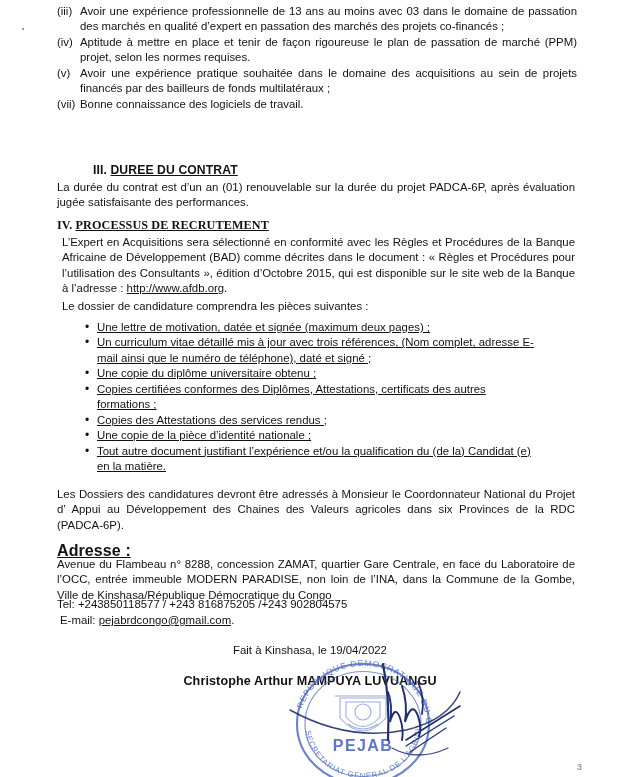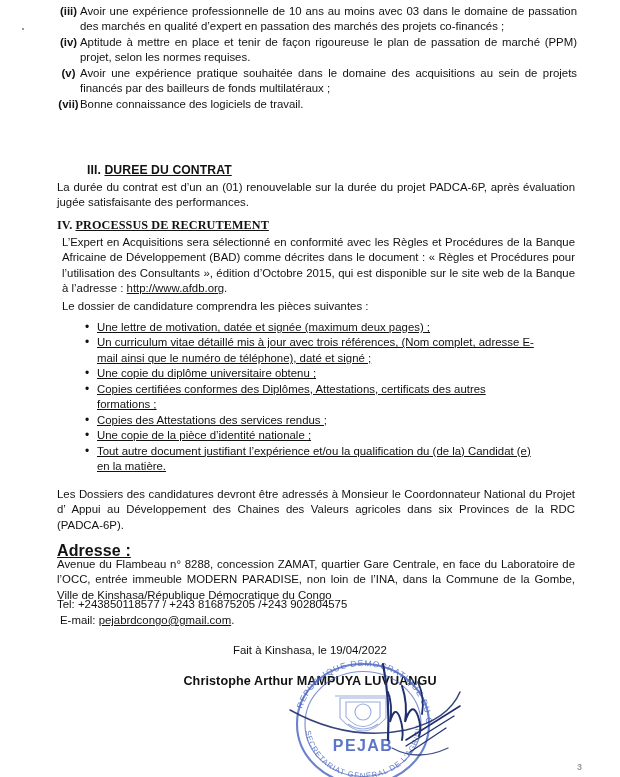--- a/index.html
+++ b/index.html
@@ -40,23 +40,22 @@
     width: 520px;
   }
   .roman-item {
     display: flex;
     align-items: flex-start;
     margin-bottom: 0px;
   }
   .roman-marker {
     flex: 0 0 auto;
     min-width: 23px;
-    text-align: center;
+    text-align: left;
     white-space: pre;
-    font-weight: bold;
   }
   .roman-text {
     flex: 1 1 auto;
     text-align: justify;
     text-justify: inter-word;
   }
   .roman-text.nojust { text-align: left; }
 
   
   .section-head {
@@ -144,42 +143,42 @@
 <body>
 
 <div id="page">
 
   <div class="speck"></div>
 
   <div class="roman-list">
 
     <div class="roman-item">
       <span class="roman-marker">(iii)</span>
-      <span class="roman-text">Avoir une expérience professionnelle de 10 ans au moins avec 03 dans le domaine de passation des marchés en qualité d’expert en passation des marchés des projets co-financés ;</span>
+      <span class="roman-text">Avoir une expérience professionnelle de 13 ans au moins avec 03 dans le domaine de passation des marchés en qualité d’expert en passation des marchés des projets co-financés ;</span>
     </div>
 
     <div class="roman-item">
       <span class="roman-marker">(iv)</span>
       <span class="roman-text">Aptitude à mettre en place et tenir de façon rigoureuse le plan de passation de marché (PPM) projet, selon les normes requises.</span>
     </div>
 
     <div class="roman-item">
       <span class="roman-marker">(v)</span>
       <span class="roman-text">Avoir une expérience pratique souhaitée dans le domaine des acquisitions au sein de projets financés par des bailleurs de fonds multilatéraux ;</span>
     </div>
 
 
     <div class="roman-item">
       <span class="roman-marker">(vii)</span>
       <span class="roman-text nojust">Bonne connaissance des logiciels de travail.</span>
     </div>
 
   </div>
 
-  <div class="section-head" style="left:57px; top:162px;padding-left:30px;">
+  <div class="section-head" style="left:63px; top:162px;padding-left:30px;">
     <span class="num">III.</span>
     <span class="ttl">DUREE DU CONTRAT</span>
   </div>
 
   <div class="block" style="left:57px; top:180px; width:518px;">La durée du contrat est d’un an (01) renouvelable sur la durée du projet PADCA-6P, après évaluation jugée satisfaisante des performances.</div>
 
   <div class="section-head" style="left:57px; top:217px;font-family:Liberation Serif, serif;">
     <span class="num">IV.</span>
     <span class="ttl">PROCESSUS DE RECRUTEMENT</span>
   </div>

